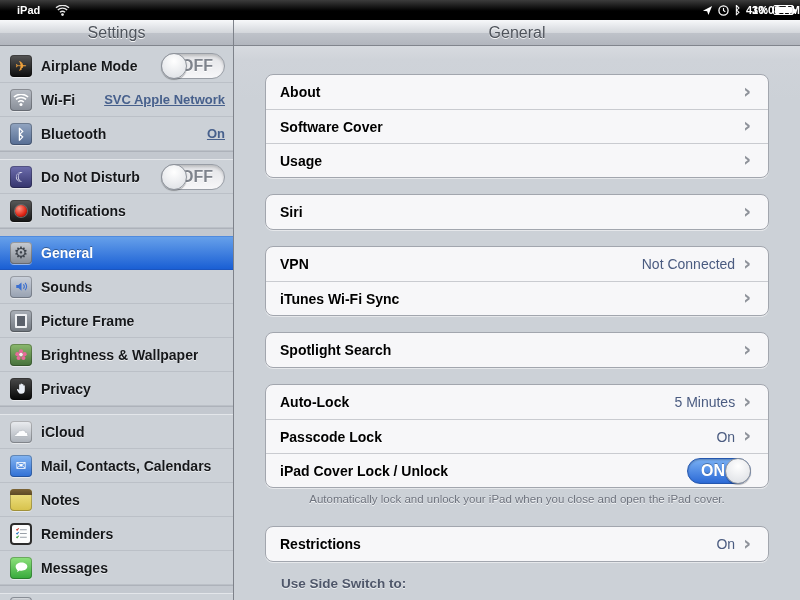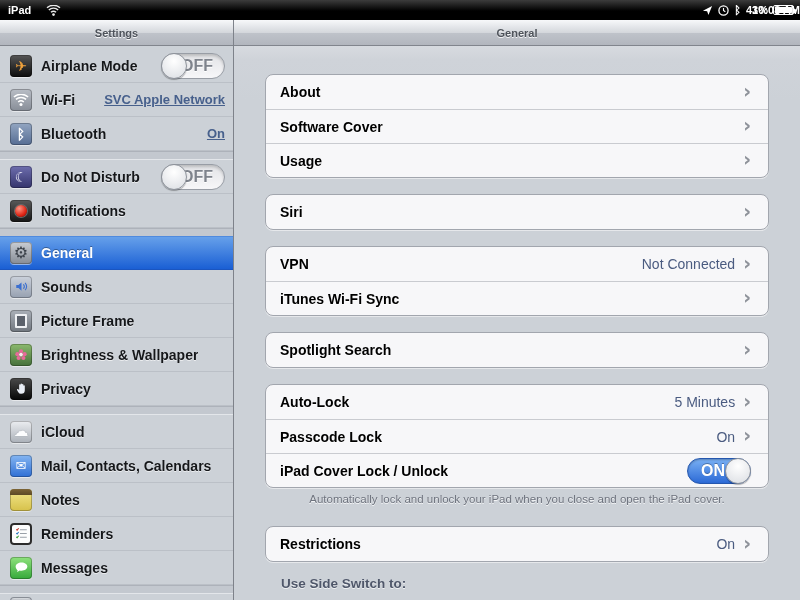--- a/index.html
+++ b/index.html
@@ -3,37 +3,37 @@
 <meta charset="utf-8">
 <style>
   * { margin:0; padding:0; box-sizing:border-box; }
   html,body { width:800px; height:600px; overflow:hidden; }
   body { font-family:"Liberation Sans","DejaVu Sans",sans-serif; background:#000; }
   .screen { width:800px; height:600px; position:relative; overflow:hidden; background:#ccd1d7; }
 
   
   .status-bar { height:20px; background:linear-gradient(#3c3c3c,#000 55%); color:#fff;
     display:flex; align-items:center; position:relative; font-size:11px; font-weight:bold; }
-  .sb-left { display:flex; align-items:center; gap:15px; padding-left:8px; }
+  .sb-left { display:flex; align-items:center; gap:15px; padding-left:17px; }
   .sb-time { position:absolute; left:0; right:0; text-align:right; }
   .sb-right { margin-left:auto; display:flex; align-items:center; gap:5px; padding-right:6px; }
   .sb-ico { display:inline-flex; align-items:center; }
   .bt-rune { font-family:"DejaVu Sans",sans-serif; font-size:11px; font-weight:bold; color:#fff; }
   .battery { width:21px; height:10px; border:1px solid #fff; border-radius:2px; position:relative; display:inline-block; }
   .battery .fill { position:absolute; left:1px; top:1px; bottom:1px; width:88%; background:#fff; border-radius:1px; }
   .battery .nub { position:absolute; right:-3px; top:2.5px; width:2px; height:4px; background:#fff; border-radius:0 1px 1px 0; }
 
   
   .content { display:flex; height:580px; }
   .sidebar { width:234px; background:#ccd1d7; border-right:1px solid #7e828a; display:flex; flex-direction:column; overflow:hidden; }
   .main { flex:1; background:linear-gradient(#e6e8ec, #cfd3d9 40px, #ccd1d7 80px); overflow:hidden; }
   .pane-header { height:26px; flex:0 0 26px;
     background:linear-gradient(#f7f8fa,#d4d7dc 50%,#bfc3ca 52%,#b2b6be);
     border-bottom:1px solid #81858d; display:flex; align-items:center; justify-content:center; }
-  .pane-title { font-size:11px; font-weight:bold; color:#4e535b; text-shadow:0 1px 0 rgba(255,255,255,.85); }
+  .pane-title { font-size:16px; font-weight:normal; color:#4e535b; text-shadow:0 1px 0 rgba(255,255,255,.85); }
 
   
   #sidebar-list { padding-top:3px; }
   .s-row { height:34px; display:flex; align-items:center; padding:0 8px 0 10px;
     border-bottom:1px solid #bbc0c7; cursor:default; }
   .s-row .lbl { font-size:14px; font-weight:bold; color:#15171a; text-shadow:0 1px 0 rgba(255,255,255,.6);
     white-space:nowrap; overflow:hidden; }
   .s-row .val { margin-left:auto; font-size:13px; font-weight:bold; color:#47608c; padding-left:6px; white-space:nowrap;text-decoration:underline; }
   .s-row.selected { background:linear-gradient(#66a0ea,#1a5fd4); border-bottom:1px solid #1a55c0; border-top:1px solid #4f8ade; margin-top:-1px; }
   .s-row.selected .lbl { color:#fff; text-shadow:0 -1px 0 rgba(0,0,0,.35); }

